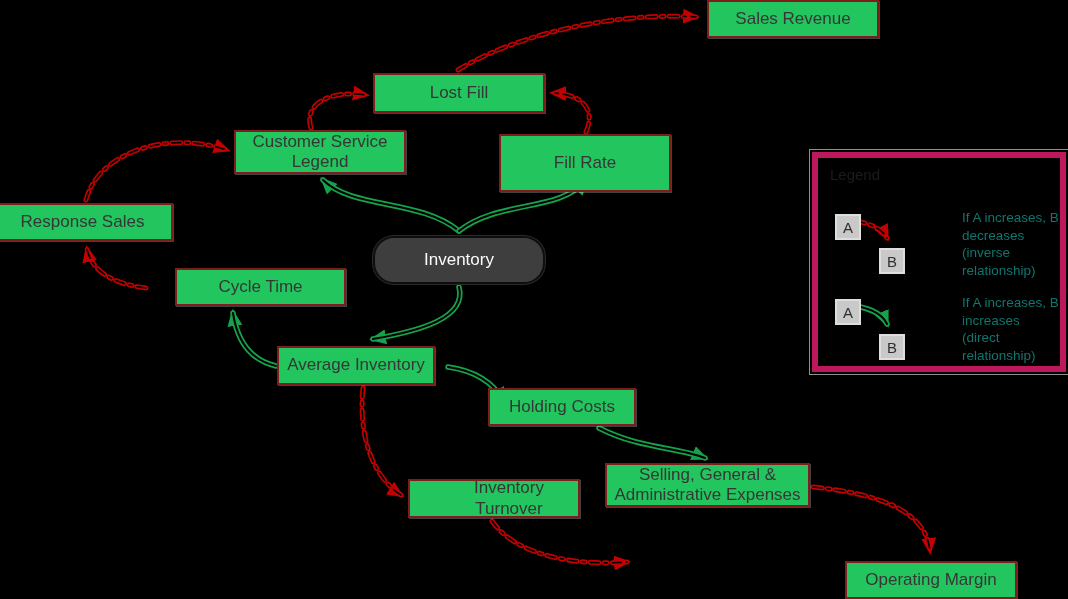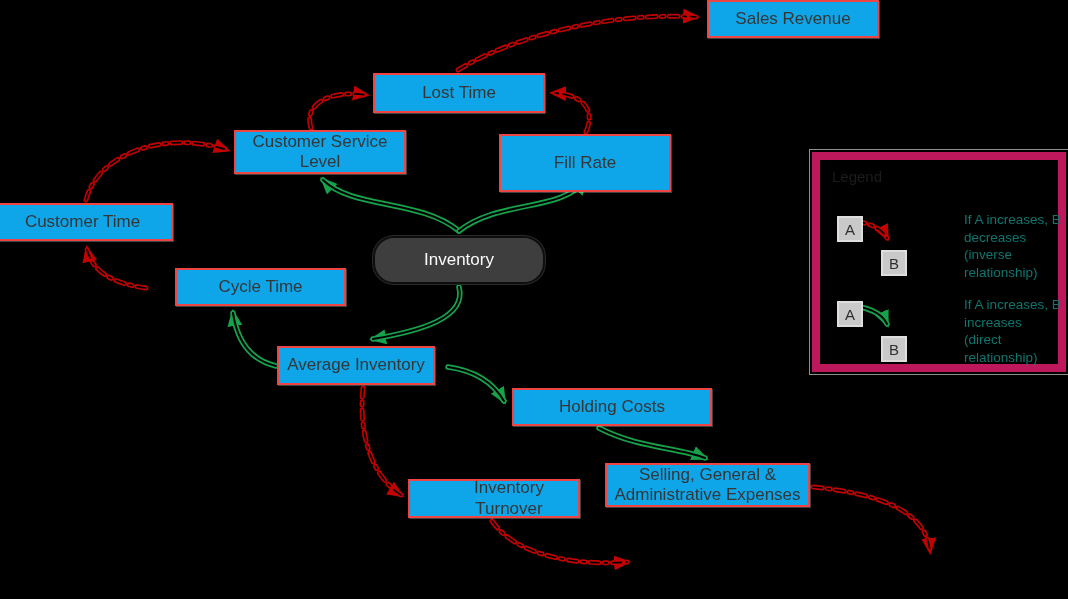--- a/index.html
+++ b/index.html
@@ -4,31 +4,31 @@
 <title>Diagram</title>
 <style>
   html,body{margin:0;padding:0;background:#000;}
   .stage{
     position:relative;width:1068px;height:599px;background:#000;
     overflow:hidden;font-family:"Liberation Sans",sans-serif;
   }
   .edges-layer{position:absolute;left:0;top:0;z-index:1;}
   .node{
     position:absolute;z-index:2;display:flex;align-items:center;justify-content:center;
-    background:#0ea5e9;border:2px solid #ef4444;box-sizing:border-box;
+    background:#22c55e;border:2px solid #7f1d1d;box-sizing:border-box;
     color:#363636;font-size:17px;line-height:1.18;text-align:center;
     box-shadow:1px 1px 0 rgba(255,255,255,0.25);
   }
   .node.dark{
     background:#3e3e3e;border:2px solid #0e0e0e;color:#fafafa;
     box-shadow:0 0 0 1px #2a2a2a;
   }
   .legend{
     position:absolute;z-index:2;box-sizing:border-box;background:transparent;
-    border:8px solid #be185d;outline:1px solid #8f8f8f;outline-offset:2px;
+    border:6px solid #be185d;outline:1px solid #8f8f8f;outline-offset:2px;
   }
   .legend-title{
     position:absolute;left:12px;top:8px;font-size:15px;color:#1c1c1c;
   }
   .lg-box{
     position:absolute;width:26px;height:26px;box-sizing:border-box;
     display:flex;align-items:center;justify-content:center;
     background:#c9c9c9;border:2px solid #dedede;color:#2f2f2f;font-size:15px;
   }
   .lg-desc{
@@ -111,42 +111,45 @@
     <div class="lg-desc" style="top:136px;">If A increases, B
 increases
 (direct
 relationship)</div>
   </div>
 
 <div class="node" style="left: 707px; top: 0px; width: 172px; height: 38px;">
       <span>Sales Revenue</span>
     </div>
     <div class="node" style="left: 373px; top: 73px; width: 172px; height: 40px;">
-      <span>Lost Time</span>
+      <span>Lost Fill</span>
     </div>
     <div class="node" style="left: 234px; top: 130px; width: 172px; height: 44px;">
-      <span>Customer Service Level</span>
+      <span>Customer Service Legend</span>
     </div>
     <div class="node" style="left: 499px; top: 134px; width: 172px; height: 58px;">
       <span>Fill Rate</span>
     </div>
     <div class="node" style="left: -8px; top: 203px; width: 181px; height: 38px;">
-      <span>Customer Time</span>
+      <span>Response Sales</span>
     </div>
     <div class="node dark" style="left: 373px; top: 236px; width: 172px; height: 48px; border-radius: 21px;">
       <span>Inventory</span>
     </div>
     <div class="node" style="left: 147px; top: 268px; width: 171px; height: 38px; margin-left: 28px;">
       <span>Cycle Time</span>
     </div>
     <div class="node" style="left: 277px; top: 346px; width: 158px; height: 39px;">
       <span>Average Inventory</span>
     </div>
-    <div class="node" style="left: 512px; top: 388px; width: 200px; height: 38px; align-items: center;">
+    <div class="node" style="left: 488px; top: 388px; width: 148px; height: 38px; align-items: center;">
       <span>Holding Costs</span>
     </div>
     <div class="node" style="left: 408px; top: 479px; width: 172px; height: 39px; padding-left: 30px;">
       <span>Inventory Turnover</span>
     </div>
     <div class="node" style="left: 605px; top: 463px; width: 205px; height: 44px;">
       <span>Selling, General &amp; Administrative Expenses</span>
     </div>
+    <div class="node" style="left: 845px; top: 561px; width: 172px; height: 38px;">
+      <span>Operating Margin</span>
+    </div>
   </div>
 
 </body></html>

